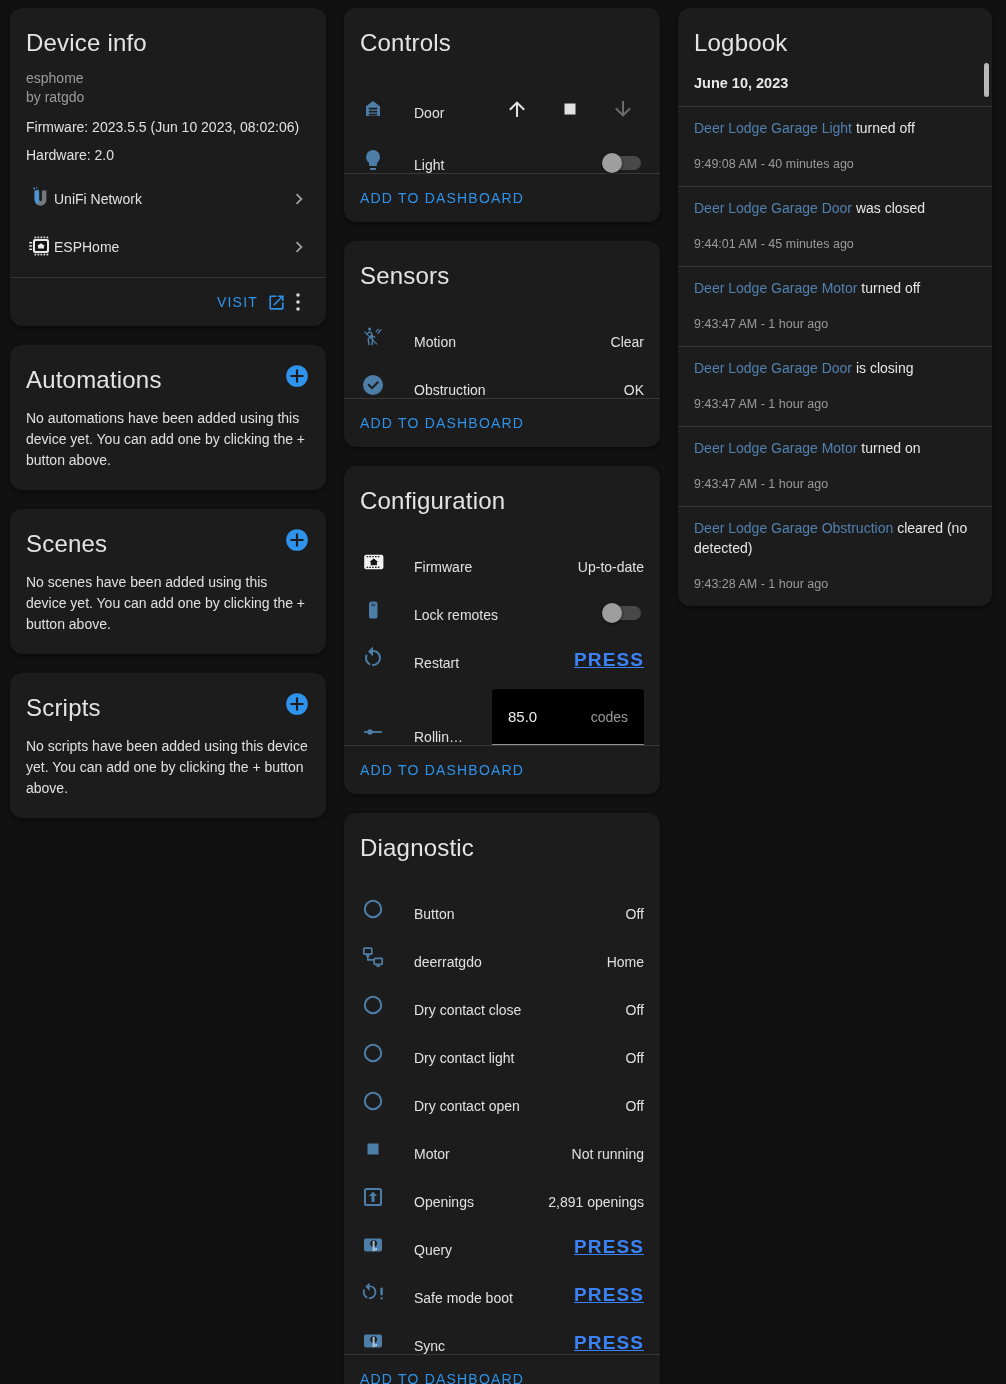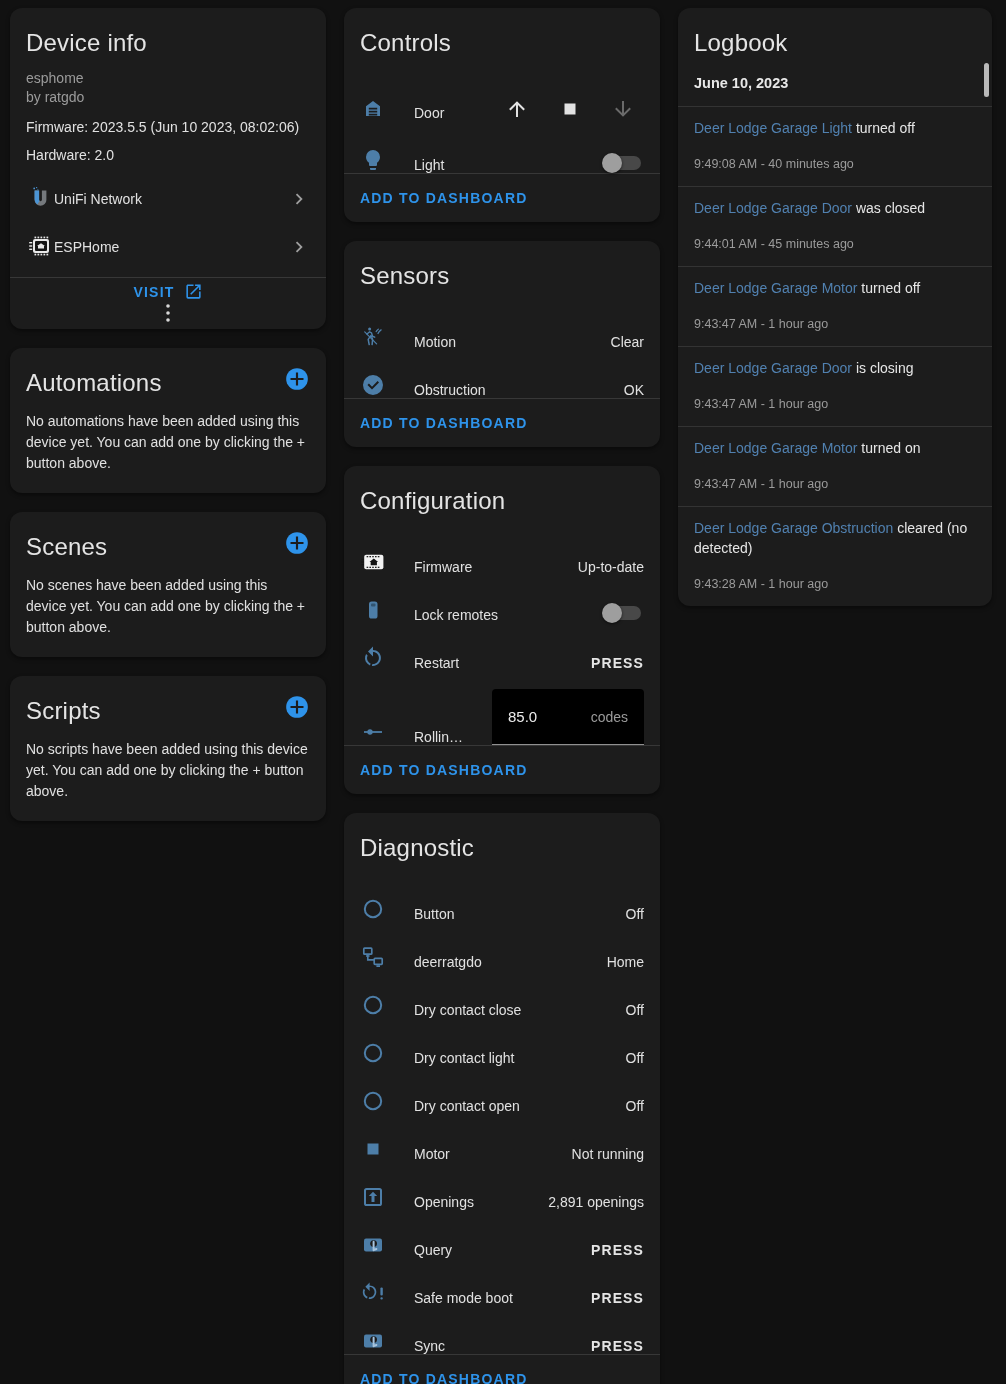--- a/index.html
+++ b/index.html
@@ -46,23 +46,23 @@
   .conn-icon { width: 28px; height: 28px; flex: none; display: flex; align-items: center; justify-content: center; }
   .conn-label { flex: 1; font-size: 14px; color: #e1e1e1; }
   .chevron { width: 22px; height: 22px; color: #9e9e9e; flex: none; }
 
   .card-footer {
     border-top: 1px solid rgba(255,255,255,.12);
     display: flex; align-items: center;
     min-height: 49px;
     padding: 4px 16px;
   }
-  .footer-between { justify-content: flex-end; flex-direction: column; }
+  .footer-between { justify-content: flex-end; }
   .text-button {
-    color: #2e93ea; font-size: 14px; font-weight: 700; letter-spacing: 1.2px;
+    color: #2e93ea; font-size: 14px; font-weight: 400; letter-spacing: 1.2px;
     display: inline-flex; align-items: center; gap: 9px; cursor: pointer;
     background: none; border: none; font-family: inherit;
   }
   .text-button svg { width: 19px; height: 19px; }
   .kebab { width: 24px; height: 24px; color: #d8d8d8; cursor: pointer; display: flex; align-items: center; justify-content: center; }
 
   
   .plus-button { width: 26px; height: 26px; cursor: pointer; flex: none; }
   .empty-text {
     color: #e0e0e0; font-size: 14px; line-height: 21px;
@@ -75,21 +75,21 @@
     padding: 0 16px;
   }
   .entity-row.tall { min-height: 74px; }
   .row-icon { width: 26px; height: 26px; color: #4d7ea8; flex: none; display: flex; align-items: center; justify-content: center; }
   .row-icon svg { width: 24px; height: 24px; }
   .row-label {
     flex: 1; font-size: 14px; color: #e1e1e1;
     white-space: nowrap; overflow: hidden; text-overflow: ellipsis;
   }
   .row-value { font-size: 14px; color: #e1e1e1; white-space: nowrap; }
-  .row-action { color: #e5e5e5; font-size: 14px; font-weight: 700; letter-spacing: 1.1px; cursor: pointer; }
+  .row-action { color: #3b82f6; font-size: 19px; font-weight: 700; letter-spacing: 1.1px; cursor: pointer; text-decoration: underline; }
 
   
   .door-buttons { display: flex; align-items: center; gap: 29px; padding-right: 9px; }
   .icon-button { background: none; border: none; cursor: pointer; width: 24px; height: 24px; padding: 0; color: #e2e2e2; }
   .icon-button svg { width: 24px; height: 24px; }
   .icon-button.disabled { color: #6a6a6a; cursor: default; }
 
   
   .switch { width: 40px; height: 20px; position: relative; cursor: pointer; flex: none; margin-right: 2px; }
   .switch-track { position: absolute; left: 4px; right: 1px; top: 3px; height: 14px; border-radius: 7px; background: #484848; }

